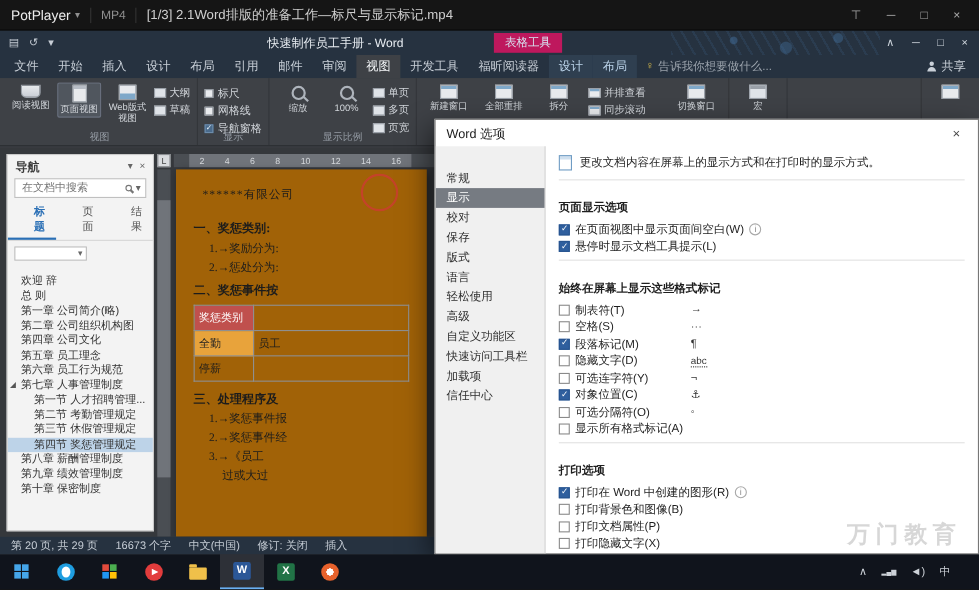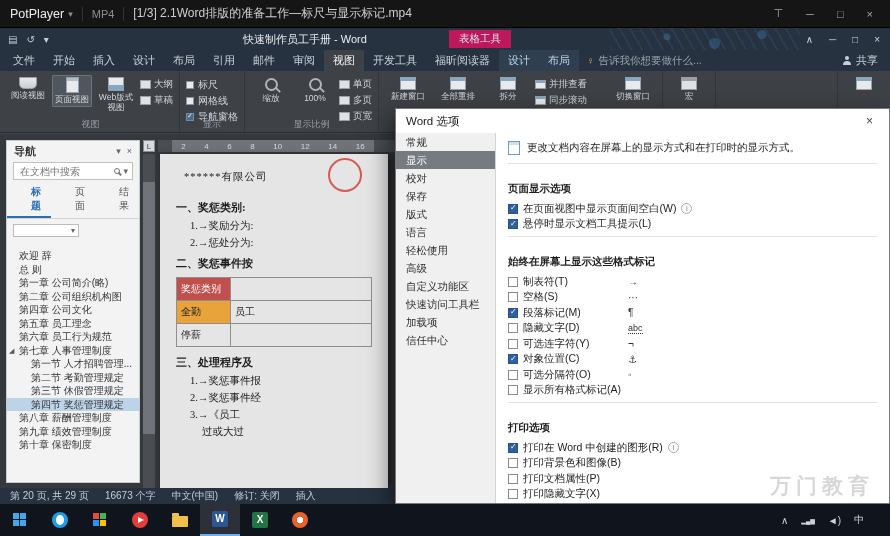--- a/index.html
+++ b/index.html
@@ -92,40 +92,40 @@
   .nav-tab{padding:2px 8px 3px 24px;color:#555;cursor:default;}
   .nav-tab.on{color:#2a6fb5;border-bottom:2px solid #2a6fb5;font-weight:bold;}
   .nav-combo{margin:5px 6px 2px 6px;width:66px;height:13px;background:#fff;border:1px solid #bcbcbc;
     display:flex;align-items:center;justify-content:flex-end;padding-right:3px;font-size:8px;color:#666;}
   .nav-list{padding-top:10px;}
   .nav-item{height:13.5px;line-height:13.5px;padding-left:12px;white-space:nowrap;overflow:hidden;color:#333;font-size:10px;cursor:default;position:relative;}
   .nav-item.lvl2{padding-left:24px;}
   .nav-item.kids::before{content:"◢";position:absolute;left:2px;top:0;font-size:7px;color:#555;}
   .nav-item.sel{background:#bdd3e8;}
   
-  .page{position:absolute;left:160px;top:20px;width:228px;bottom:0;background:#e5e5e5;box-shadow:2px 2px 8px rgba(0,0,0,.45);overflow:hidden;}
+  .page{position:absolute;left:160px;top:20px;width:228px;bottom:0;background:#a16207;box-shadow:2px 2px 8px rgba(0,0,0,.45);overflow:hidden;}
   .page-inner{padding:12px 16px;font-family:"Liberation Serif","DejaVu Serif",serif;font-size:10.5px;color:#1c1c1c;position:relative;}
   .stamp{position:absolute;right:26px;top:4px;width:34px;height:34px;border:2px solid rgba(205,60,50,.8);border-radius:50%;}
   .doc-company{margin:4px 0 16px 8px;letter-spacing:1px;}
   .doc-h{font-weight:bold;font-size:11px;margin:6px 0 4px 0;}
   .doc-l{margin:3px 0;padding-left:14px;}
   .doc-l.deep{padding-left:26px;}
   .doc-table{width:100%;border-collapse:collapse;margin:6px 0 8px 0;}
   .doc-table td{border:1px solid #8f8f8f;height:23px;font-size:10px;padding:1px 4px;}
   .doc-table .c1{width:54px;}
   .cell-red{background:#c0504d;color:#fff;}
   .cell-orange{background:#e8a33b;color:#222;}
   
   .dlg{position:absolute;left:395px;top:80px;width:495px;height:396px;background:#fff;border:1px solid #777;
     box-shadow:-5px 7px 22px rgba(0,0,0,.5);z-index:40;overflow:hidden;color:#1e1e1e;}
   .dlg-title{height:24px;display:flex;align-items:center;padding:0 10px;font-size:11.5px;color:#1a1a1a;}
   .dlg-title-sp{flex:1;}
   .dlg-close{font-size:12px;color:#444;padding:0 6px;cursor:default;}
   .dlg-body{display:flex;height:372px;}
-  .dlg-cats{width:100px;background:#f0f0f0;border-right:1px solid #d4d4d4;padding-top:0;font-size:10.5px;color:#2e2e2e;flex:none;}
+  .dlg-cats{width:100px;background:#f0f0f0;border-right:1px solid #d4d4d4;padding-top:20px;font-size:10.5px;color:#2e2e2e;flex:none;}
   .cat{height:18px;line-height:18px;padding-left:10px;cursor:default;white-space:nowrap;}
   .cat.sel{background:#767b82;color:#fff;}
   .dlg-main{flex:1;padding:4px 12px 0 12px;overflow:hidden;font-size:10.5px;}
   .desc{display:flex;align-items:center;gap:7px;margin:4px 0 8px 0;}
   .d-ic{width:12px;height:14px;background:#fff;border:1px solid #6f9cc4;box-shadow:inset 0 3px 0 #cfe0ef;flex:none;}
   .dsec{border-top:1px solid #e2e2e2;padding:5px 0 4px 0;}
   .dsec-h{font-weight:bold;font-size:10.5px;margin:13px 0 5px 0;}
   .opt{display:flex;align-items:center;gap:5px;height:15.5px;position:relative;}
   .cbd{width:10px;height:10px;border:1px solid #8a8a8a;background:#fff;flex:none;position:relative;}
   .cbd.on{background:#2f5f9e;border-color:#27548f;}

